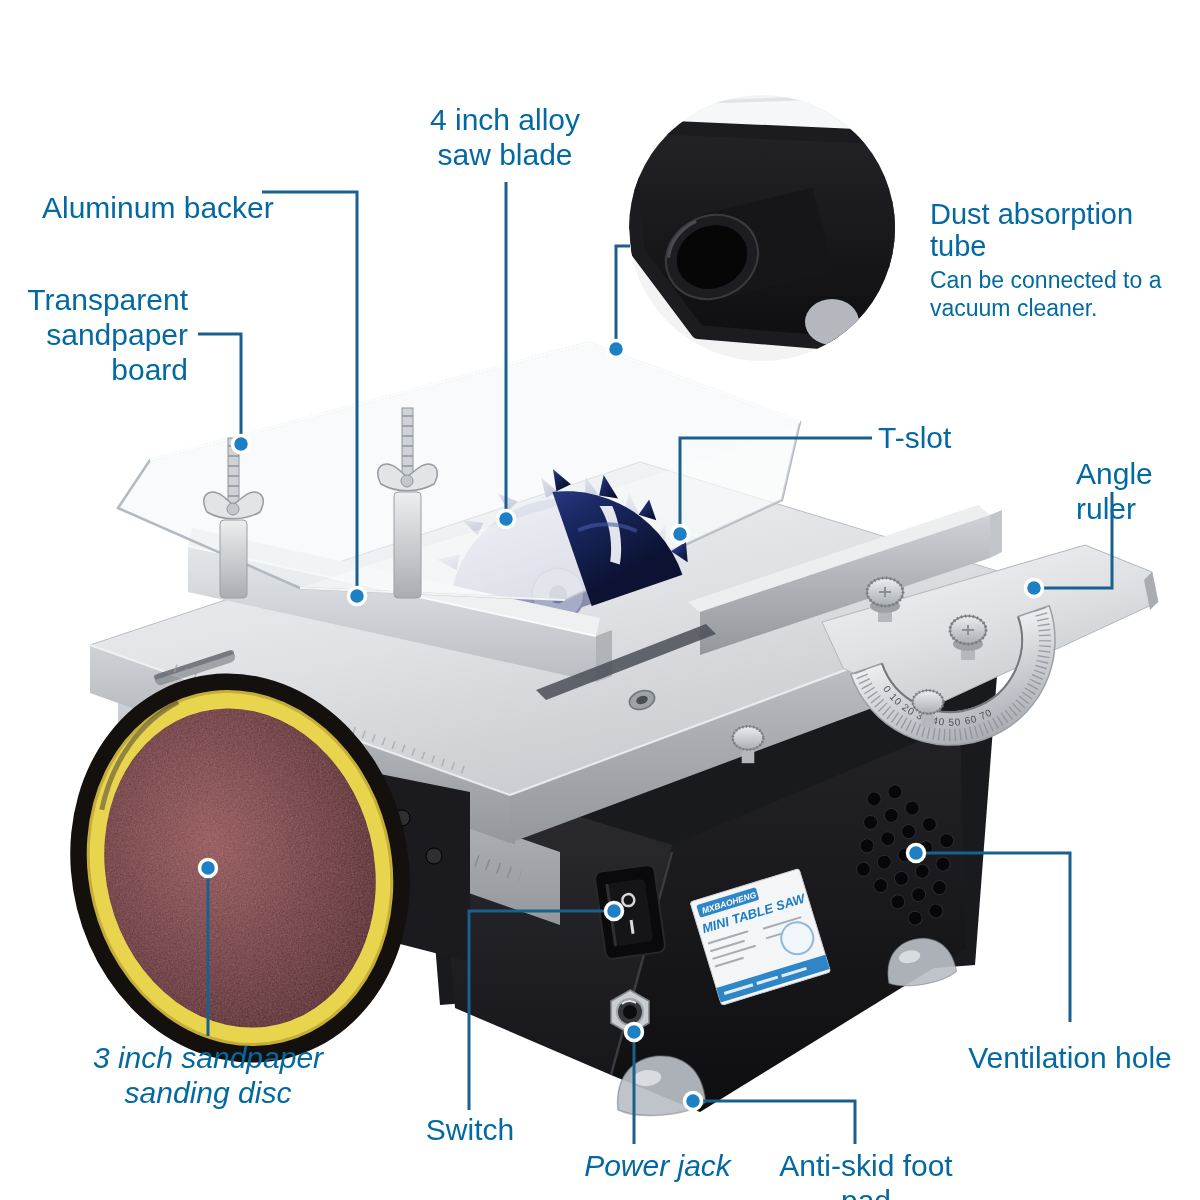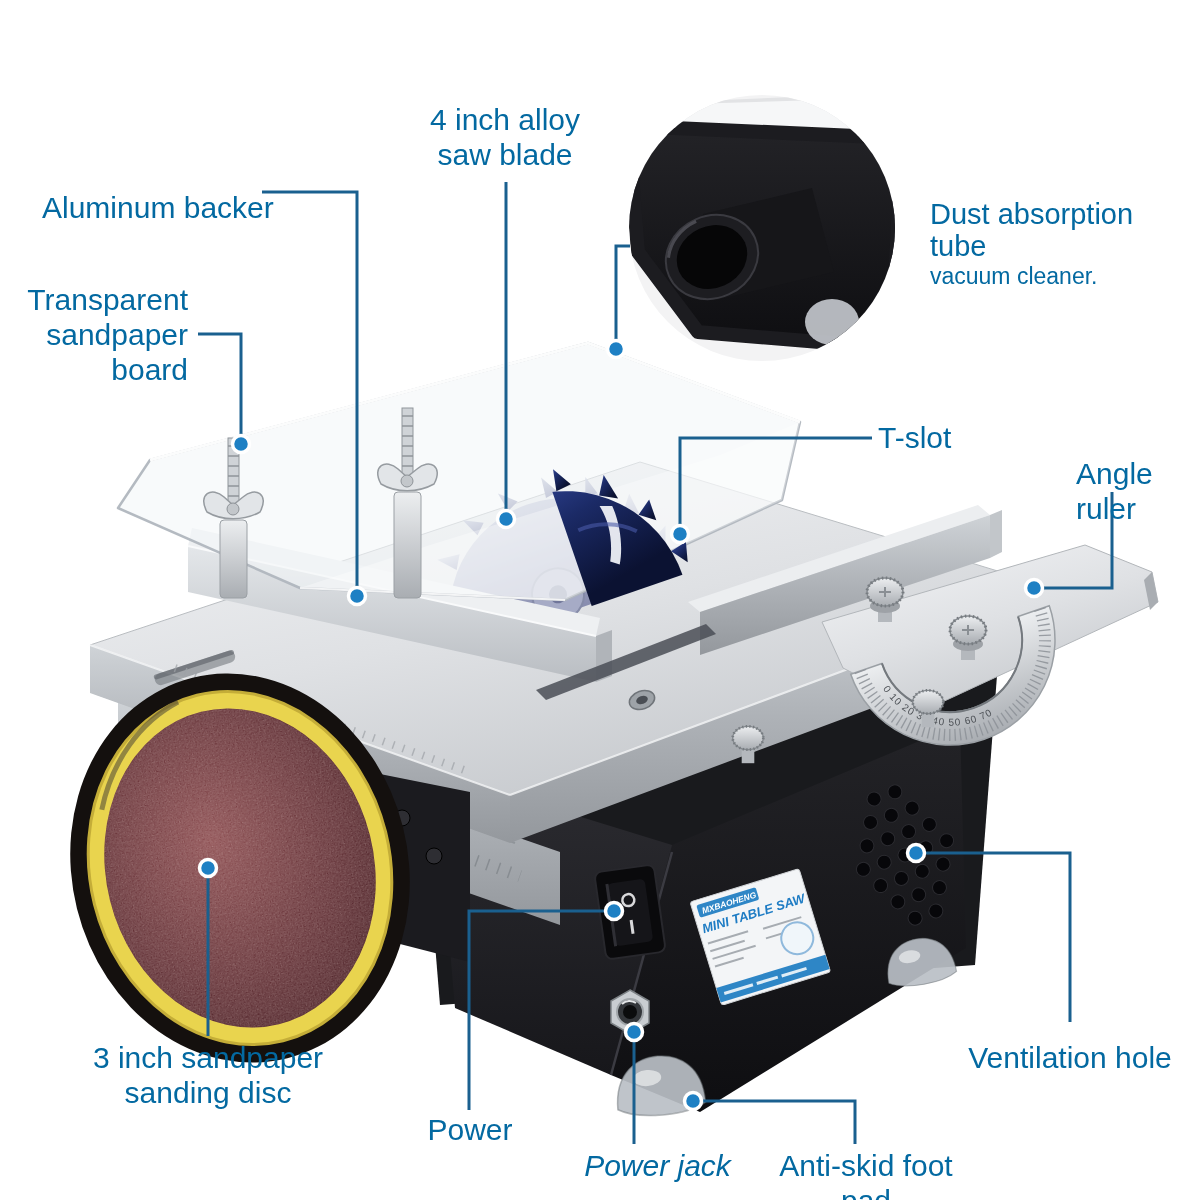--- a/index.html
+++ b/index.html
@@ -373,33 +373,34 @@
 <div class="lbl" style="left:42px;top:174px;position:absolute;margin-top:16px;">Aluminum backer</div>
 
 <div class="lbl right" style="left:18px;top:282px;width:170px;position:absolute;">
   <span>Transparent</span><br>
   <span>sandpaper</span><br>
   <span>board</span>
 </div>
 
 <div class="lbl" style="left:930px;top:198px;width:262px;position:absolute;">
   <div class="dust-title">Dust absorption tube</div>
+  <div class="dust-desc" style="margin-top:4px;">Can be connected to a</div>
   <div class="dust-desc">vacuum cleaner.</div>
 </div>
 
 <div class="lbl" style="left:878px;top:420px;position:absolute;">T-slot</div>
 
 <div class="lbl" style="left:1046px;top:456px;position:absolute;margin-left:30px;">Angle ruler</div>
 
-<div class="lbl center" style="left:82px;top:1040px;width:252px;position:absolute;">
+<div class="lbl center" style="left:82px;top:1040px;width:252px;position:absolute;font-style:italic;">
   <span>3 inch sandpaper</span><br>
   <span>sanding disc</span>
 </div>
 
-<div class="lbl center" style="left:400px;top:1112px;width:140px;position:absolute;">Power</div>
+<div class="lbl center" style="left:400px;top:1112px;width:140px;position:absolute;">Switch</div>
 
 <div class="lbl center" style="left:580px;top:1148px;width:155px;position:absolute;font-style:italic;">Power jack</div>
 
 <div class="lbl center" style="left:752px;top:1148px;width:228px;position:absolute;">Anti-skid foot pad</div>
 
 <div class="lbl center" style="left:950px;top:1028px;width:240px;position:absolute;margin-top:12px;">Ventilation hole</div>
 
 </div>
 
 </body></html>

